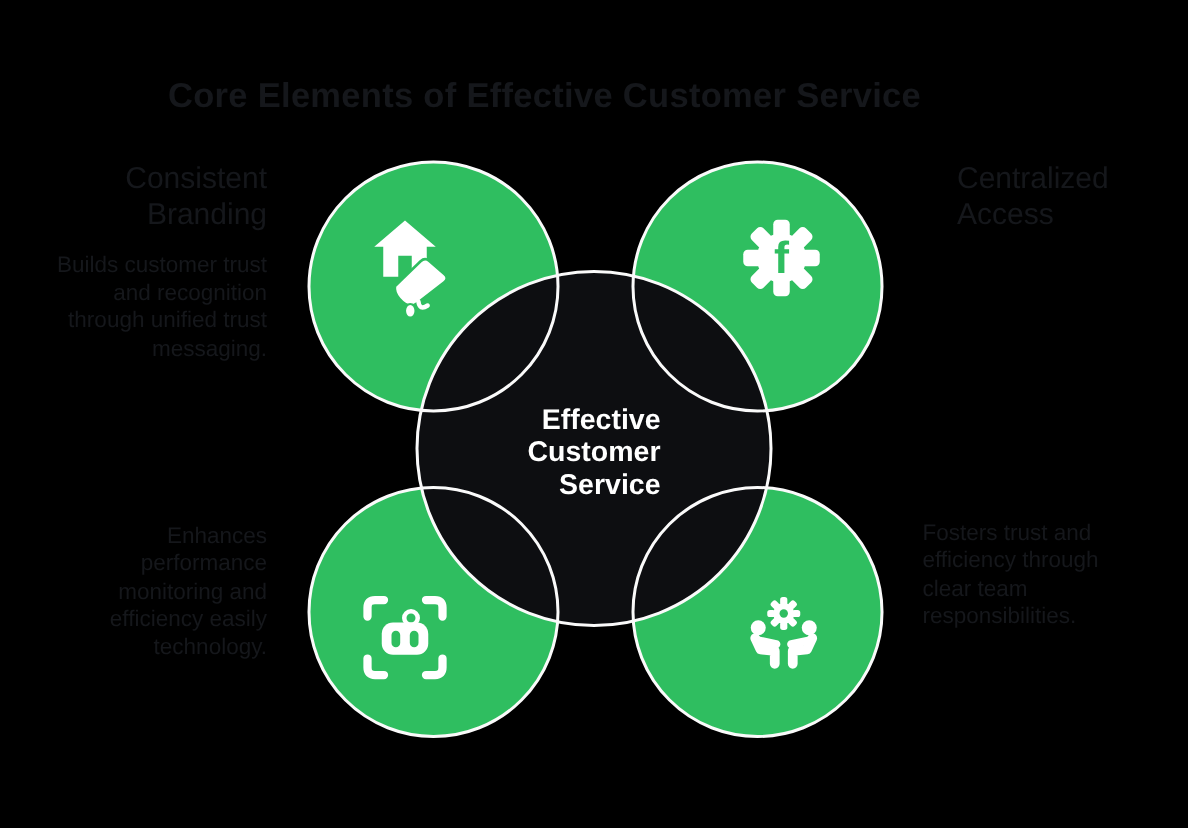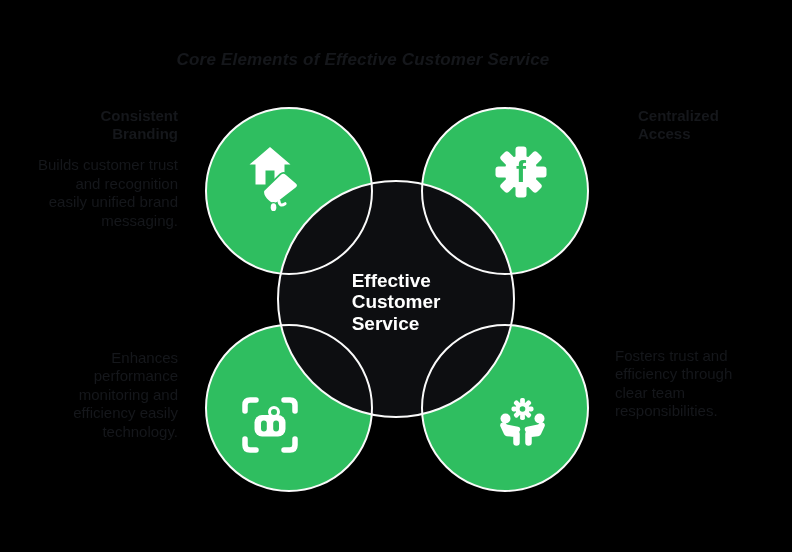--- a/index.html
+++ b/index.html
@@ -10,47 +10,46 @@
     background: #000000;
     overflow: hidden;
     font-family: "Liberation Sans", sans-serif;
   }
   .title {
     position: absolute;
     top: 50px;
     left: 0;
     width: 726px;
     text-align: center;
-    font-size: 17px;
+    font-size: 23px;
     font-weight: 700;
     color: #15171B;
     letter-spacing: 0.2px;
-    font-style: italic;
   }
   .diagram-svg { position: absolute; left: 0; top: 0; }
   .center-label {
     position: absolute;
     left: 276px;
     top: 246px;
     width: 240px;
     height: 112px;
     display: flex;
     align-items: center;
     justify-content: center;
-    text-align: left;
+    text-align: right;
     color: #FFFFFF;
     font-size: 19px;
     font-weight: 700;
     line-height: 1.12;
     white-space: pre-line;
   }
   .quad { position: absolute; color: #15171B; }
   .quad .q-heading {
-    font-size: 15px;
-    font-weight: 700;
+    font-size: 20px;
+    font-weight: 400;
     line-height: 1.21;
     margin: 0 0 13px 0;
     white-space: pre-line;
   }
   .quad .q-body {
     font-size: 15px;
     line-height: 1.23;
     margin: 0;
     white-space: pre-line;
   }
@@ -157,21 +156,21 @@
 
   <div class="center-label">Effective
 Customer
 Service</div>
 
   <div class="quad q-tl align-right">
     <h2 class="q-heading">Consistent
 Branding</h2>
     <p class="q-body">Builds customer trust
 and recognition
-easily unified brand
+through unified trust
 messaging.</p>
   </div>
 
   <div class="quad q-tr align-left">
     <h2 class="q-heading">Centralized
 Access</h2>
   </div>
 
   <div class="quad q-bl align-right">
     <p class="q-body">Enhances

